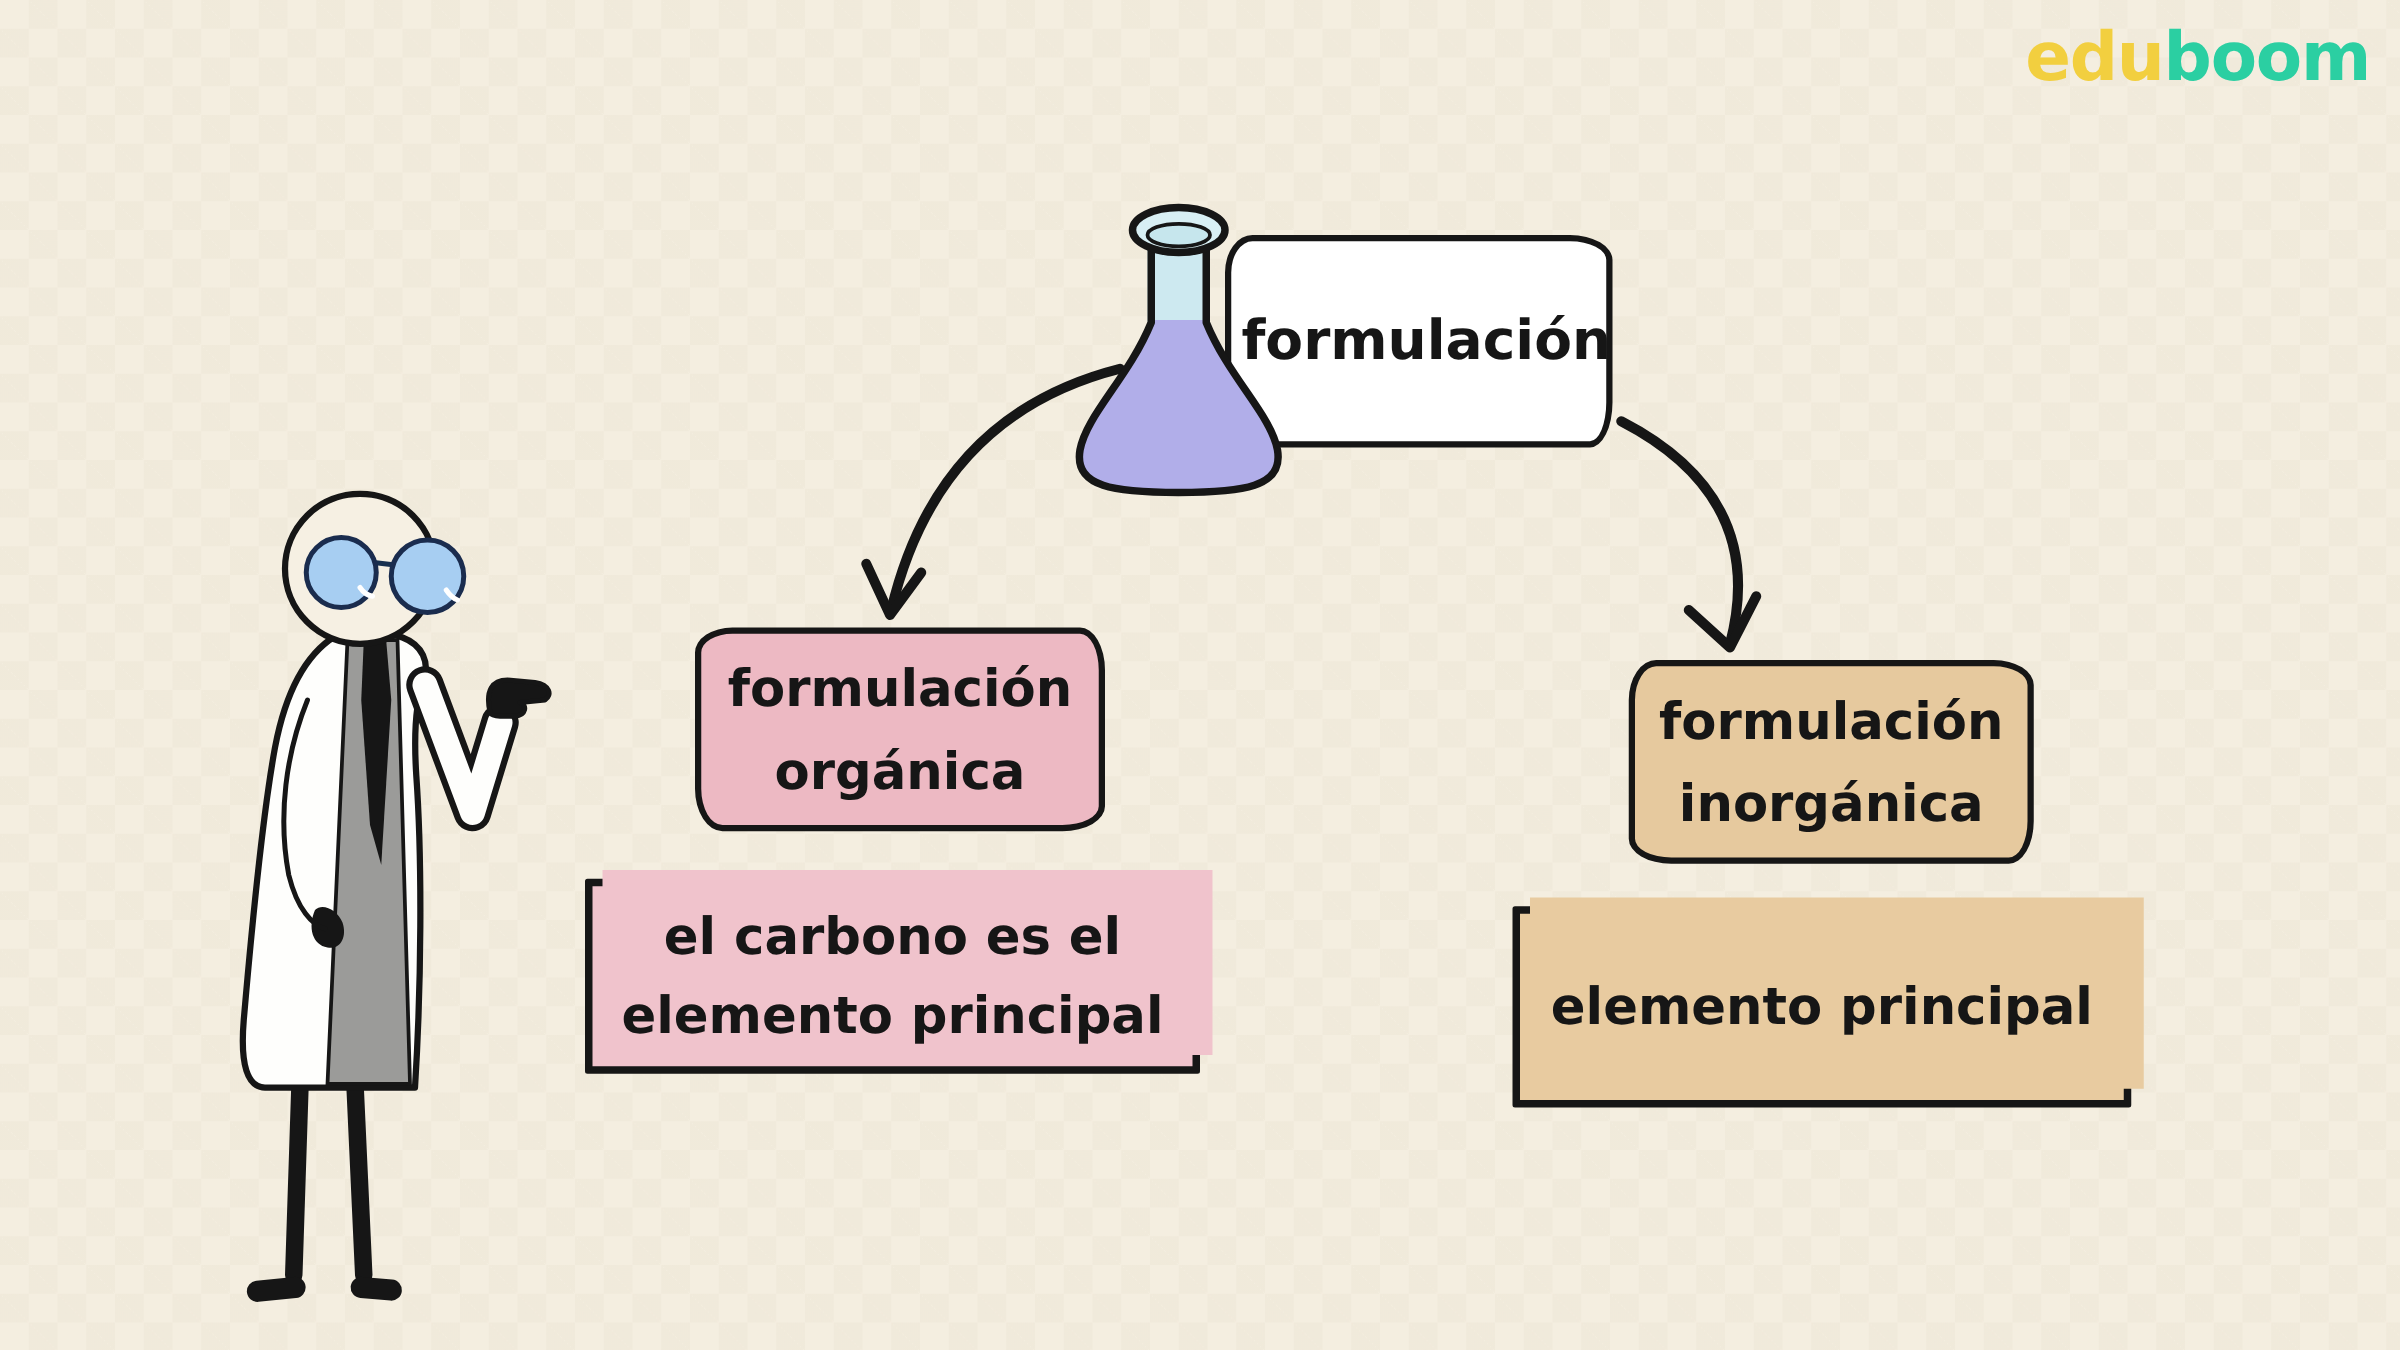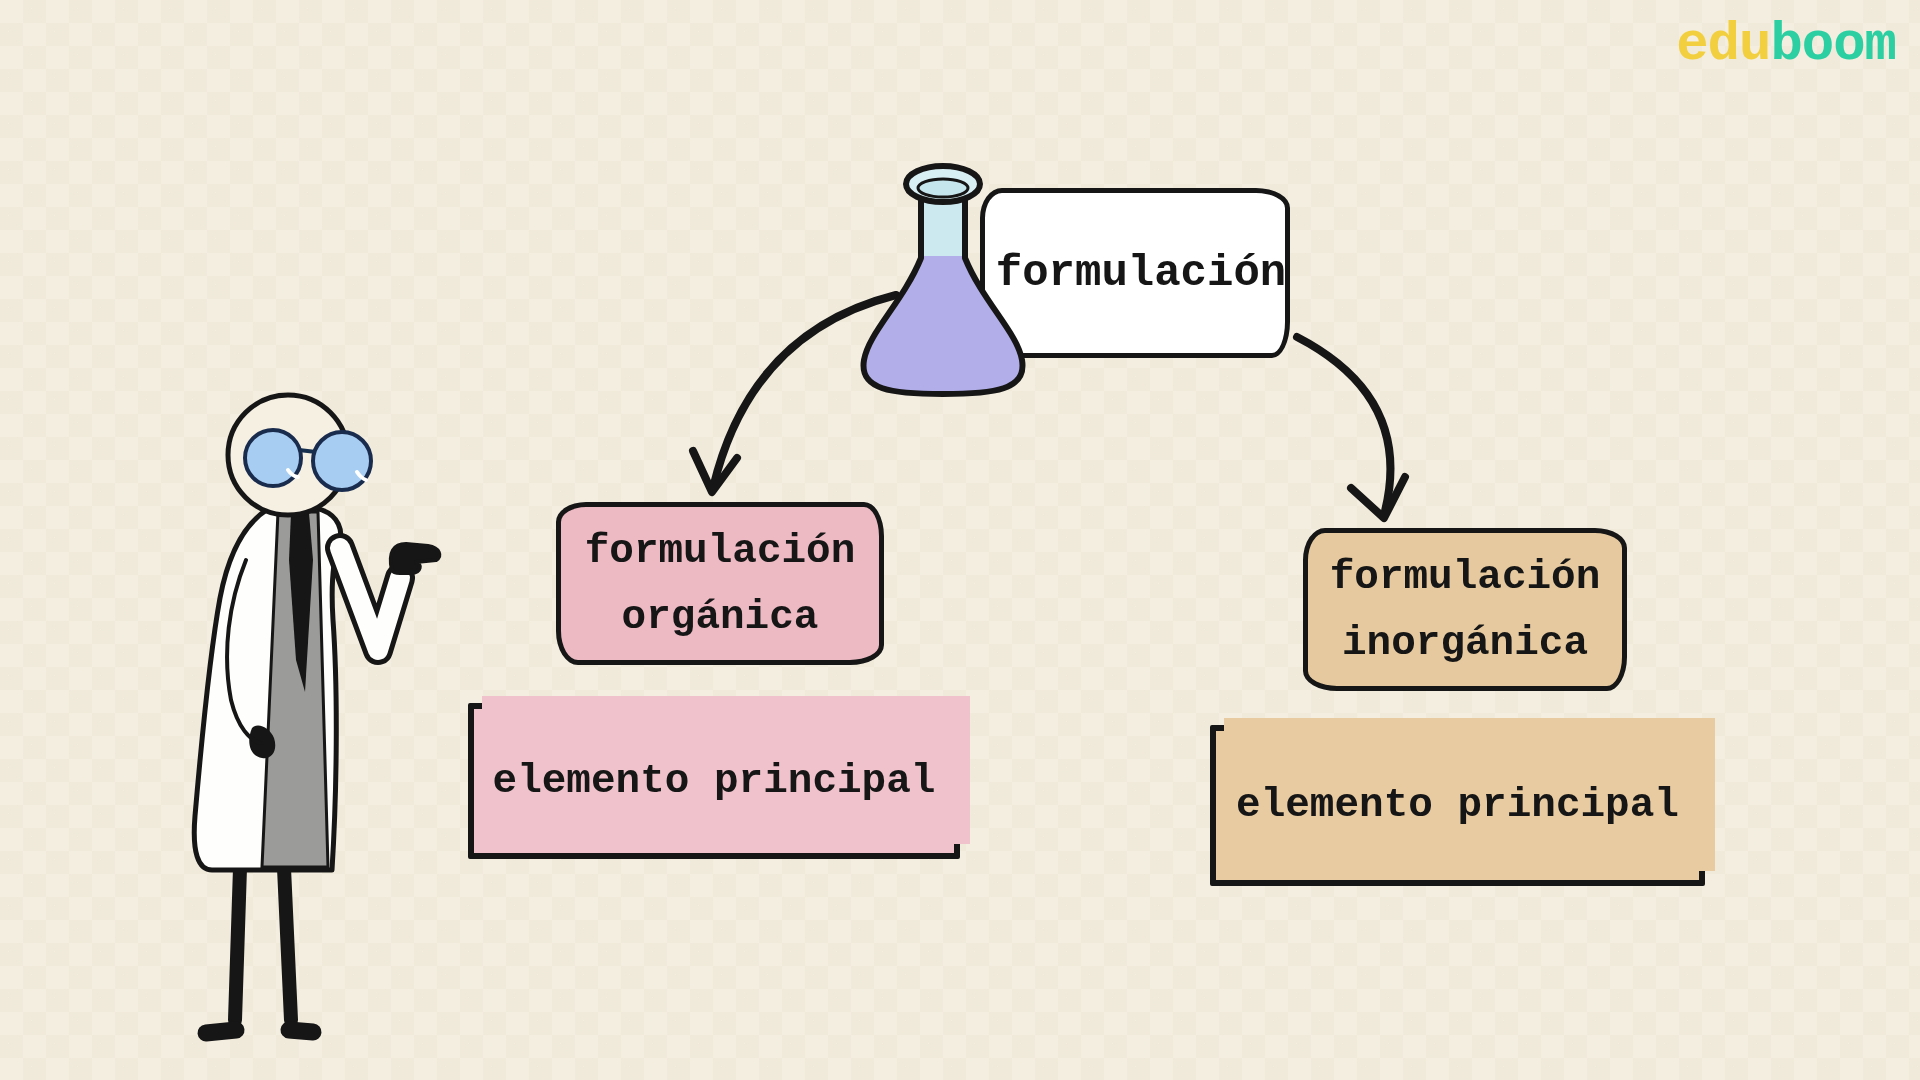--- a/index.html
+++ b/index.html
@@ -8,21 +8,21 @@
     font-family: "DejaVu Sans", "Liberation Sans", sans-serif;
     position: relative;
     background-color: #F4EEE0;
     background-image:
       linear-gradient(45deg, rgba(208,196,172,0.10) 25%, transparent 25%, transparent 75%, rgba(208,196,172,0.10) 75%),
       linear-gradient(45deg, rgba(208,196,172,0.10) 25%, transparent 25%, transparent 75%, rgba(208,196,172,0.10) 75%);
     background-size: 46px 46px;
     background-position: 0 0, 23px 23px;
   }
 
-  .abs { position: absolute; font-family: Liberation Mono, monospace; }
+  .abs { position: absolute; }
 
   
   .logo {
     top: 14px; right: 24px;
     font-size: 54px; font-weight: 700;
     letter-spacing: -1px;
     user-select: none;
   }
   .logo .edu  { color: #F2CF3F; }
   .logo .boom { color: #2BCFA2; }
@@ -115,20 +115,21 @@
   <span class="line">formulación</span>
   <span class="line">orgánica</span>
 </div>
 
 <div class="abs nodebox sketchy box-inorganic">
   <span class="line">formulación</span>
   <span class="line">inorgánica</span>
 </div>
 
 <div class="abs nodebox offsetbox box-organic-desc">
+  <span class="line">el carbono es el</span>
   <span class="line">elemento principal</span>
 </div>
 
 <div class="abs nodebox offsetbox box-inorganic-desc">
   <span class="line">elemento principal</span>
 </div>
 
 <svg class="layer front" width="1920" height="1080" viewBox="0 0 1920 1080">
 
   <g>

